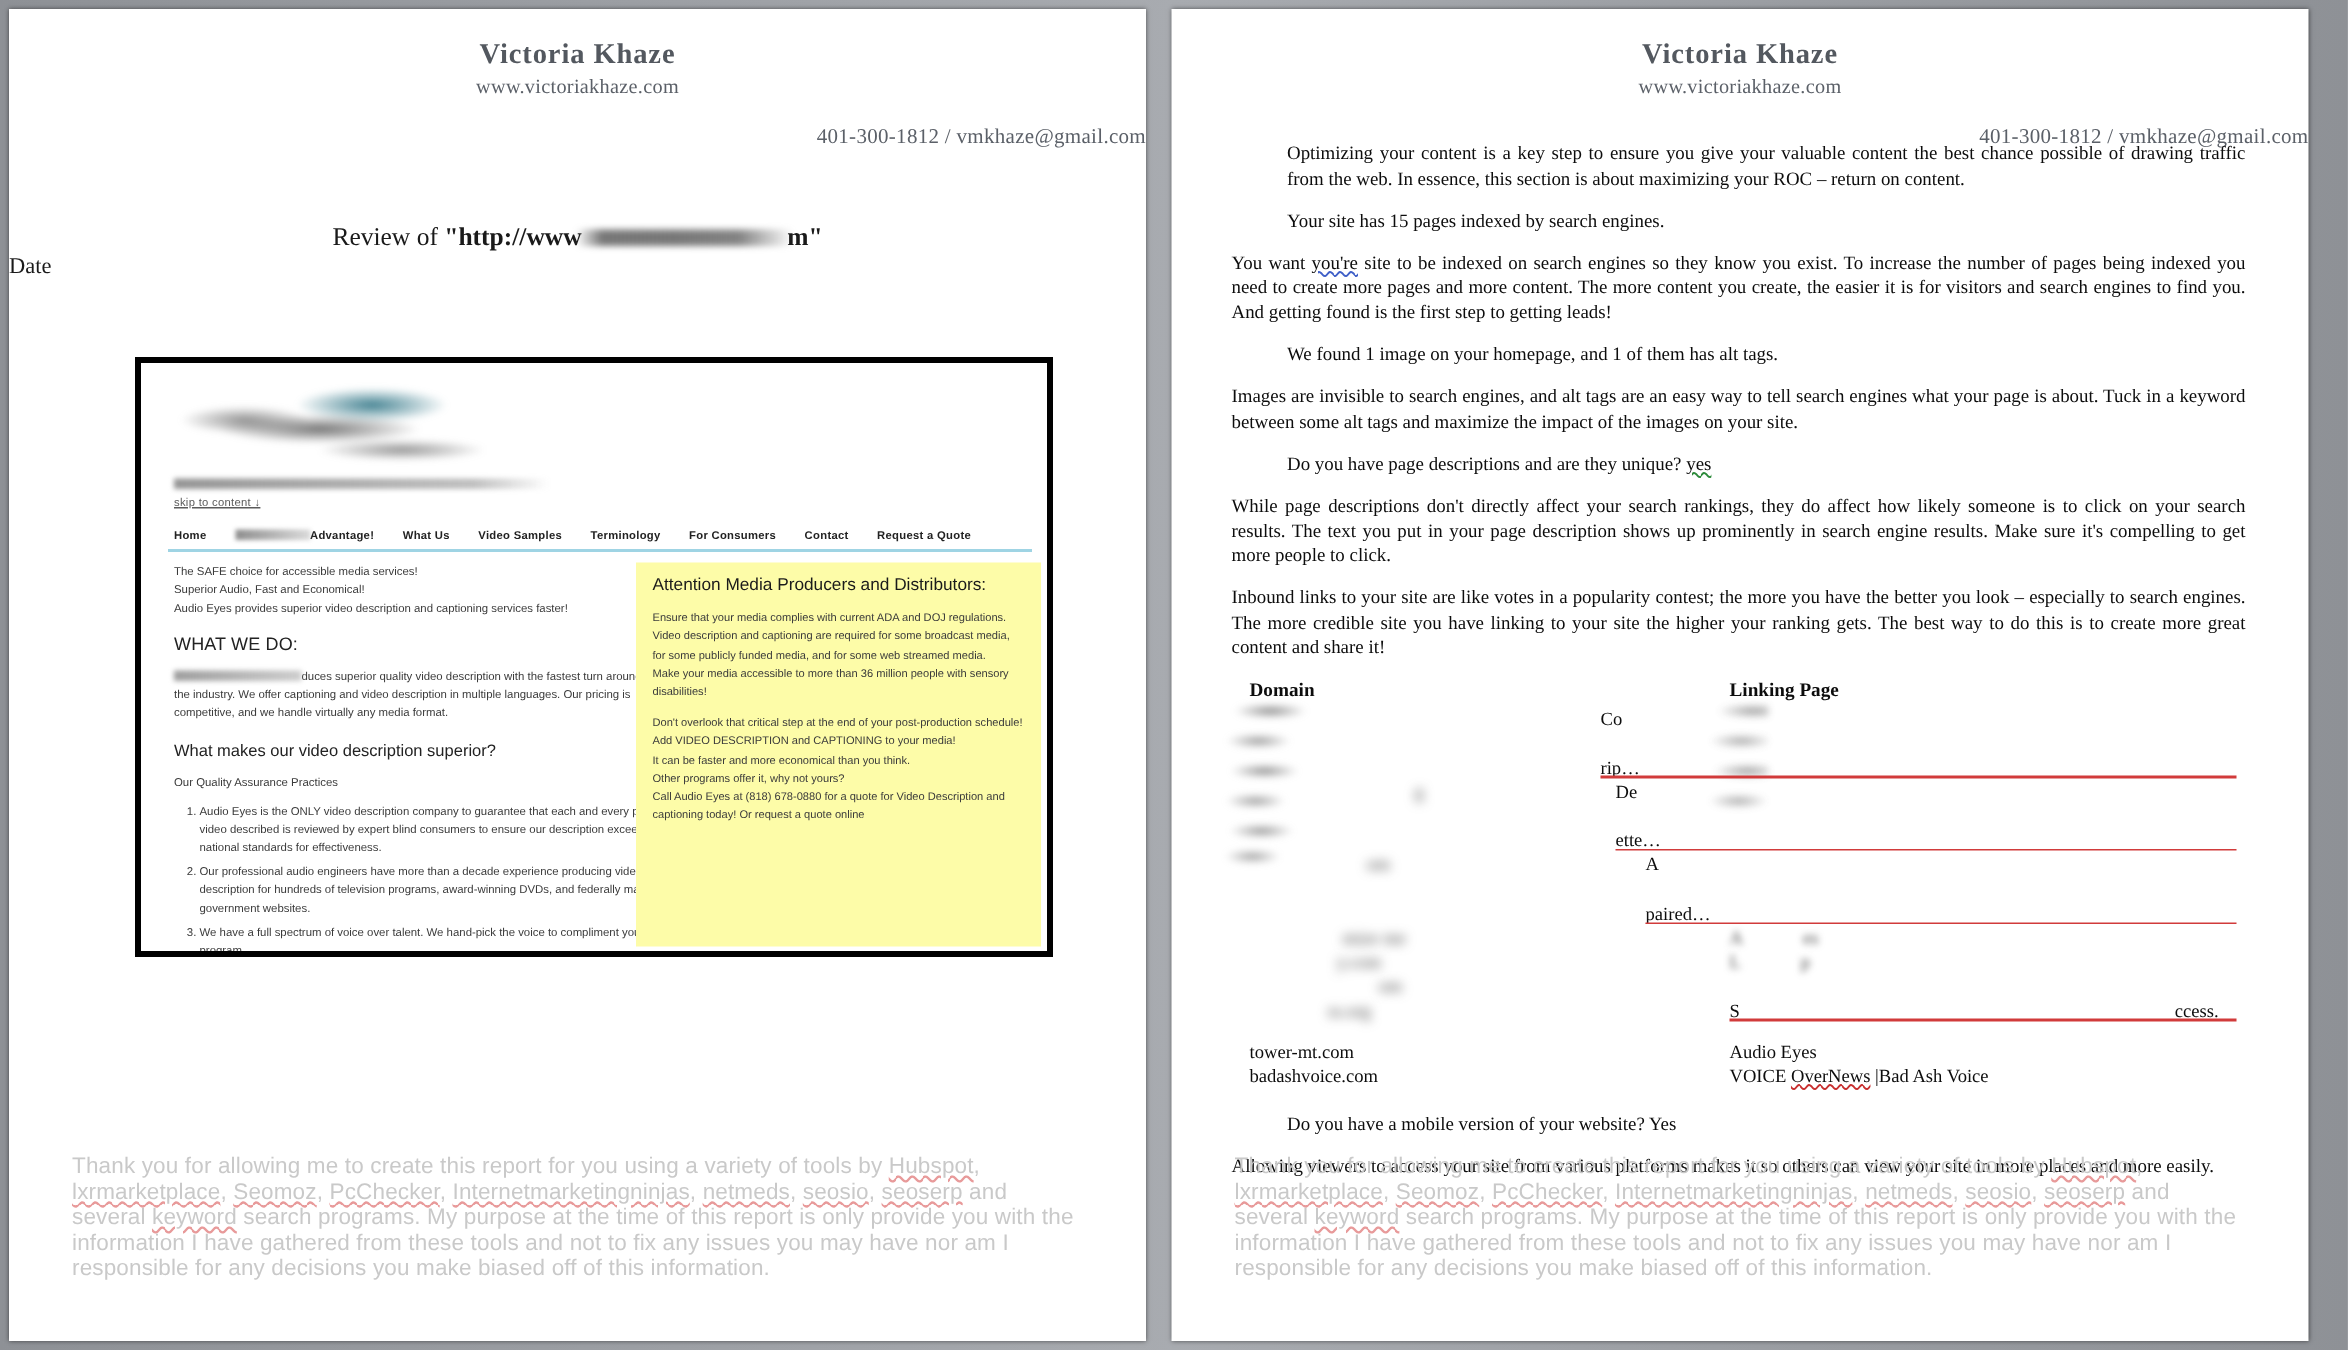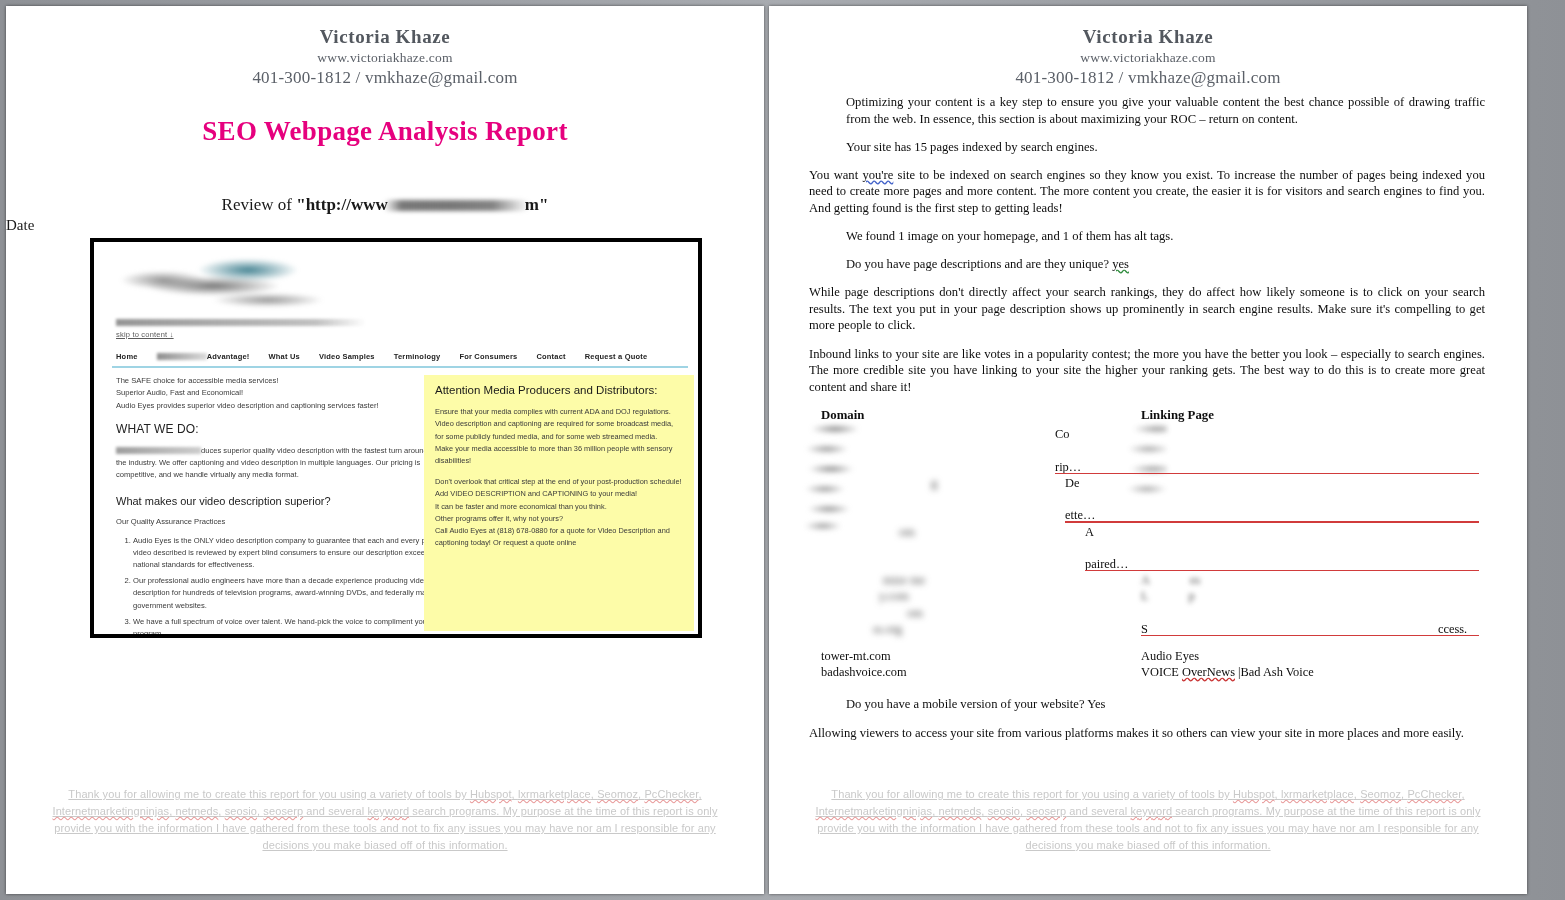--- a/index.html
+++ b/index.html
@@ -8,21 +8,21 @@
     width: 1565px; height: 900px;
     background: #9b9ea3;
     font-family: "Liberation Serif", serif;
     overflow: hidden;
   }
   .viewport {
     position: relative;
     width: 1565px; height: 900px;
     background: linear-gradient(90deg,#8e9196 0%, #a8abb0 50%, #8e9196 100%);
     display: flex;
-    gap: 5px;
+    gap: 17px;
     padding: 6px 6px;
     box-sizing: border-box;
   }
   .page {
     position: relative;
     background: #ffffff;
     width: 758px;
     height: 888px;
     box-sizing: border-box;
     box-shadow: 0 0 3px rgba(0,0,0,0.55);
@@ -31,21 +31,21 @@
   .page-inner { position: relative; width:100%; height:100%; }
 
   
   .letterhead { text-align:center; padding-top: 20px; color:#4a4f57; }
   .lh-name {
     font-family: "Liberation Serif", serif;
     font-weight: bold; font-size: 19px; letter-spacing: .6px;
     color:#53585f;
   }
   .lh-site { font-size: 13.5px; margin-top: 2px; color:#5b6068; letter-spacing:.2px;}
-  .lh-contact { font-size: 17px; margin-top: 2px; color:#5b6068; letter-spacing:.2px;}
+  .lh-contact { font-size: 14px; margin-top: 18px; color:#5b6068; letter-spacing:.2px;text-align:right;}
 
   
   .doc-title {
     text-align:center;
     color:#e6007e;
     font-weight:bold;
     font-size: 27px;
     margin-top: 28px;
     letter-spacing: .3px;
   }
@@ -190,45 +190,43 @@
       radial-gradient(ellipse 26px 7px at 18px 105px,rgba(132,132,132,.75), rgba(132,132,132,0) 72%);
     filter: blur(2.4px);
     pointer-events:none;
   }
   .swirl2 { left: 318px; top: 14px; width: 40px; height: 80px; opacity:.85;}
 
   
   .footer {
     position:absolute;
     left: 42px; right: 42px; bottom: 40px;
-    text-align:center;
+    text-align:left;
     font-family: "Liberation Sans", sans-serif;
-    font-size: 11px;
+    font-size: 15px;
     line-height: 17px;
     color: #c9c9c9;
     letter-spacing: .1px;
-    text-decoration: underline;
   }
   .footer .tool { text-decoration: underline; text-decoration-style: wavy; text-decoration-color:#e89a9a; }
 </style>
 </head>
 <body>
 
 <div class="viewport">
 
   <div class="page">
    <div class="page-inner">
 
     <div class="letterhead">
       <div class="lh-name">Victoria Khaze</div>
       <div class="lh-site">www.victoriakhaze.com</div>
       <div class="lh-contact">401-300-1812 / vmkhaze@gmail.com</div>
     </div>
 
-    <div class="doc-title">SEO Webpage Analysis Report</div>
 
     <div class="review-line">
       <span>Review of</span>
       <span class="strong">"http://www</span><span class="redact-url"></span><span class="strong">m"</span>
     </div>
     <div class="date-line">Date</div>
 
     <div class="shot">
       <div class="shot-logo"></div>
       <div class="shot-tagline"></div>
@@ -292,20 +290,21 @@
     </div>
 
     <div class="body-col">
 
       <p class="b">Optimizing your content is a key step to ensure you give your valuable content the best chance possible of drawing traffic from the web. In essence, this section is about maximizing your ROC – return on content.</p>
 
       <p class="b">Your site has 15 pages indexed by search engines.</p>
       <p>You want <span class="sq-blue">you're</span> site to be indexed on search engines so they know you exist. To increase the number of pages being indexed you need to create more pages and more content. The more content you create, the easier it is for visitors and search engines to find you. And getting found is the first step to getting leads!</p>
 
       <p class="b">We found 1 image on your homepage, and 1 of them has alt tags.</p>
+      <p>Images are invisible to search engines, and alt tags are an easy way to tell search engines what your page is about. Tuck in a keyword between some alt tags and maximize the impact of the images on your site.</p>
 
       <p class="b">Do you have page descriptions and are they unique? <span class="sq-green">yes</span></p>
       <p>While page descriptions don't directly affect your search rankings, they do affect how likely someone is to click on your search results. The text you put in your page description shows up prominently in search engine results. Make sure it's compelling to get more people to click.</p>
 
       <p>Inbound links to your site are like votes in a popularity contest; the more you have the better you look – especially to search engines. The more credible site you have linking to your site the higher your ranking gets. The best way to do this is to create more great content and share it!</p>
 
       <div class="link-table">
         <div class="swirl"></div>
         <div class="swirl swirl2"></div>
 

